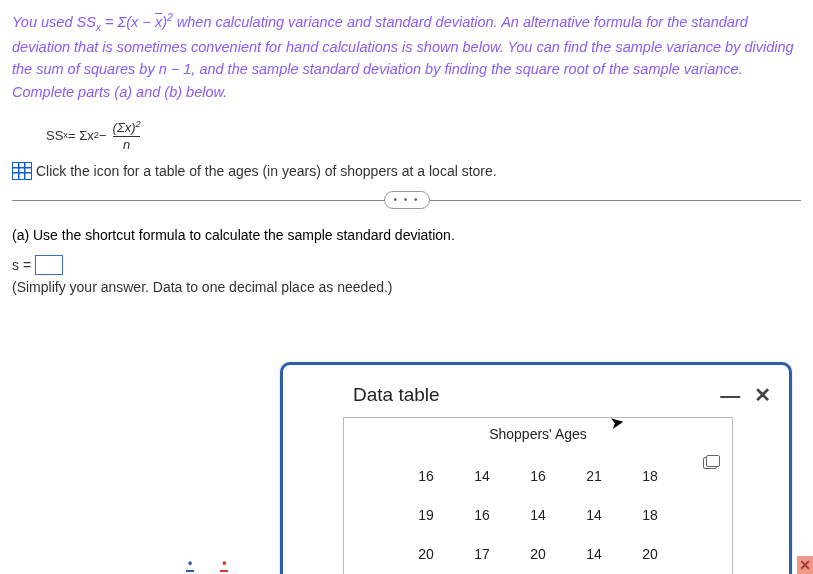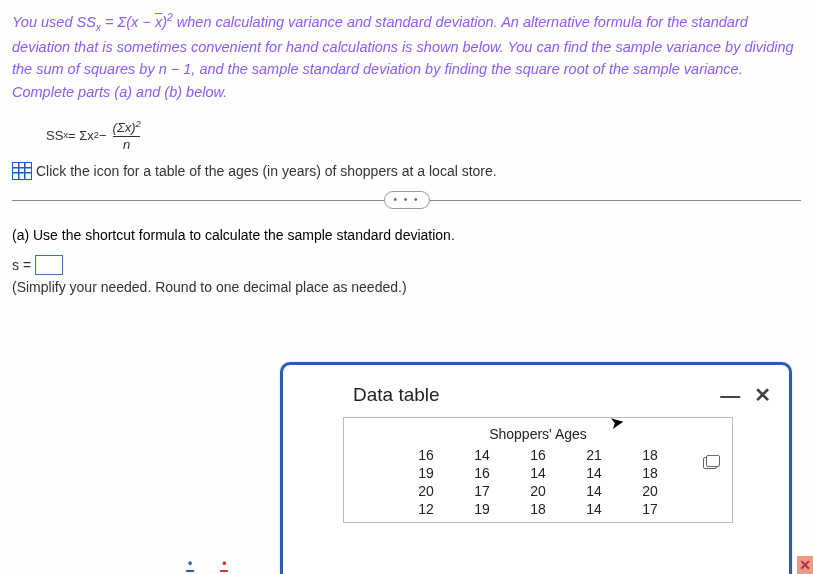--- a/index.html
+++ b/index.html
@@ -94,21 +94,21 @@
     }
     .tbl-header {
       text-align:center; font-size:14px; color:#222; padding:2px 0 4px 0;
     }
     .tbl-grid {
       display: grid;
       grid-template-columns: repeat(5, 56px);
       justify-content: center;
       font-size: 14px; color:#222;
     }
-    .tbl-grid > div { text-align:center; padding: 1px 0;}
+    .tbl-grid > div { text-align:center; padding: 1px 0; margin-top: 21px;}
     .copy-icon {
       position:absolute; left: 420px; top: 44px;
       width: 14px; height: 12px; border: 1.2px solid #666; border-radius:2px;
     }
     .copy-icon::after{
       content:""; position:absolute; left:2px;top:-3px;width:12px;height:10px;border:1.2px solid #666;border-radius:2px;background:#fff;
     }
     .cursor-arrow {
       position:absolute; left: 610px; top: 412px;
       font-size: 17px; color:#000; transform: rotate(-10deg);
@@ -157,21 +157,21 @@
     <hr class="hr-line">
     <div class="hr-pill">• • •</div>
   </div>
 
   <div class="part">(a) Use the shortcut formula to calculate the sample standard deviation.</div>
 
   <div class="ans-row">
     <span>s =</span>
     <span class="ans-box"></span>
   </div>
-  <div class="help">(Simplify your needed. Round to one decimal place as needed.)</div>
+  <div class="help">(Simplify your answer. Data to one decimal place as needed.)</div>
 </div>
 
 <div class="popup">
   <div class="popup-header">
     <div class="popup-title">Data table</div>
     <div class="popup-actions">
       <span>—</span>
       <span>✕</span>
     </div>
   </div>

